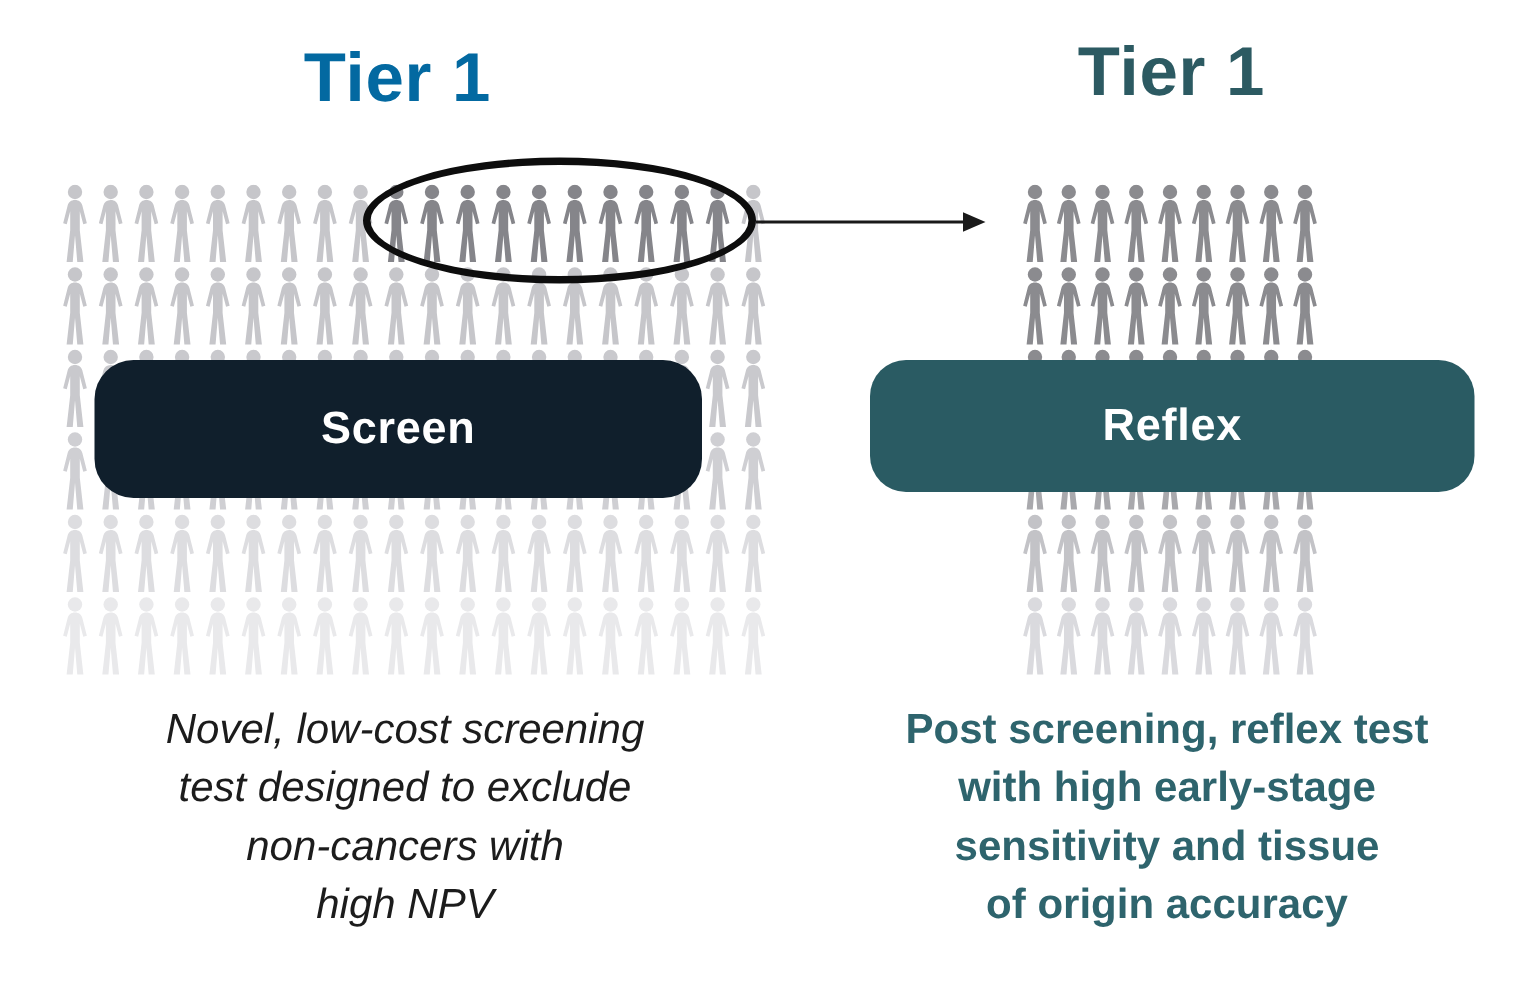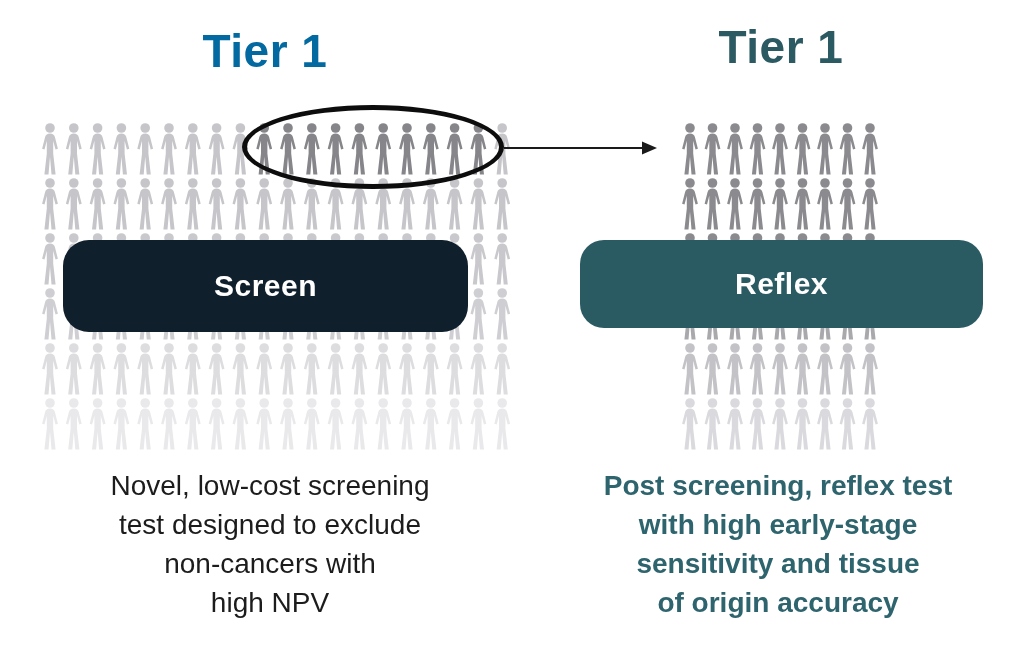--- a/index.html
+++ b/index.html
@@ -25,21 +25,21 @@
   #reflex-banner { left:580px; top:240px; width:403px; height:88px; border-radius:24px; }
   .selection-ellipse {
     position:absolute; left:242px; top:105px; width:262px; height:84px;
     border-radius:50%; border:5px solid #0d0d0d; background:transparent;
   }
   #flow-arrow { position:absolute; left:504px; top:139px; }
   .caption {
     position:absolute; top:466px; text-align:center;
     font-size:28px; line-height:39px; white-space:pre-line;
   }
-  #tier1-caption { left:38px; width:464px; }
+  #tier1-caption { left:38px; width:464px;font-style:italic; }
   #tier2-caption { left:548px; width:460px; }
 </style>
 </head>
 <body>
 
 <div class="canvas">
 
   <div id="tier1-title" class="tier-title" style="color: #0369a1;">Tier 1</div>
 
   <div id="tier2-title" class="tier-title" style="color: rgb(44, 90, 98);">Tier 1</div>

